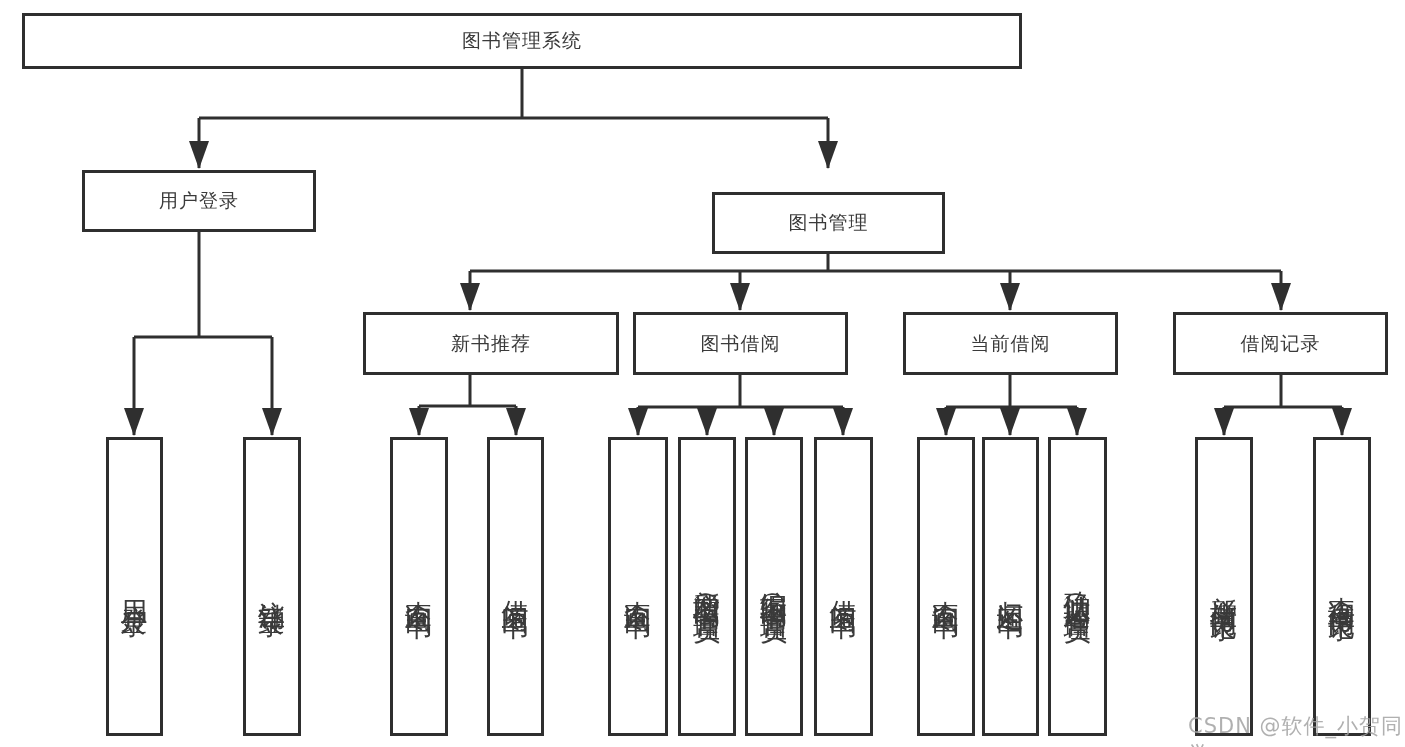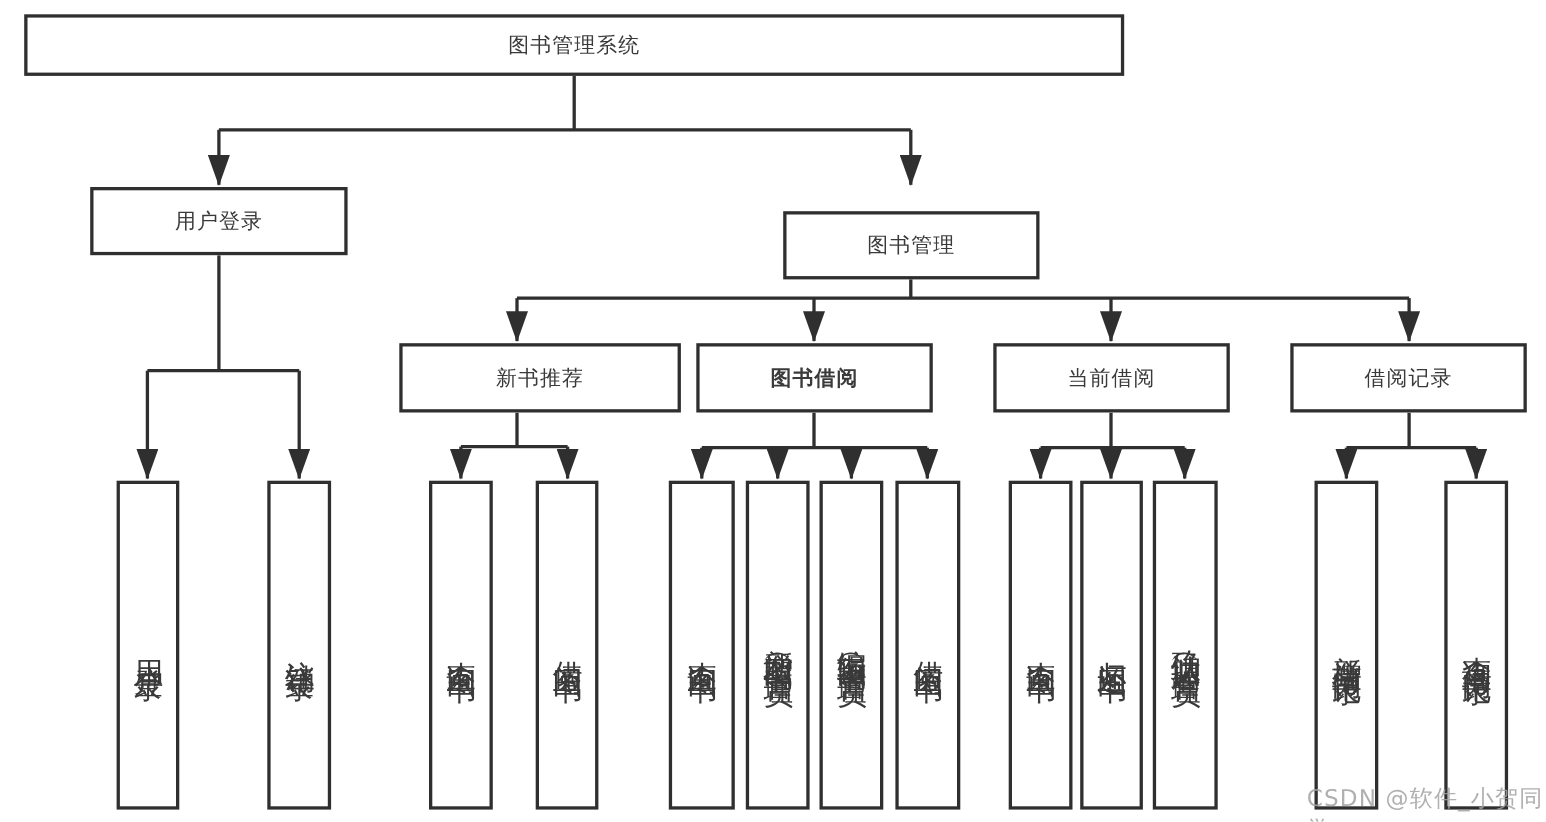--- a/index.html
+++ b/index.html
@@ -90,21 +90,21 @@
   <div class="hnode" style="left:82px;top:170px;width:234px;height:62px;">
     <span>用户登录</span>
   </div>
   <div class="hnode" style="left:712px;top:170px;width:233px;height:62px;margin-top:22px;">
     <span>图书管理</span>
   </div>
 
   <div class="hnode" style="left:363px;top:312px;width:256px;height:63px;">
     <span>新书推荐</span>
   </div>
-  <div class="hnode" style="left:633px;top:312px;width:215px;height:63px;font-weight:bold;">
+  <div class="hnode" style="left:633px;top:312px;width:215px;height:63px;">
     <span>图书借阅</span>
   </div>
   <div class="hnode" style="left:1173px;top:312px;width:215px;height:63px;">
     <span>借阅记录</span>
   </div>
   <div class="hnode" style="left:903px;top:312px;width:215px;height:63px;">
     <span>当前借阅</span>
   </div>
 
   <div class="vnode" style="left:106px;width:57px;">

